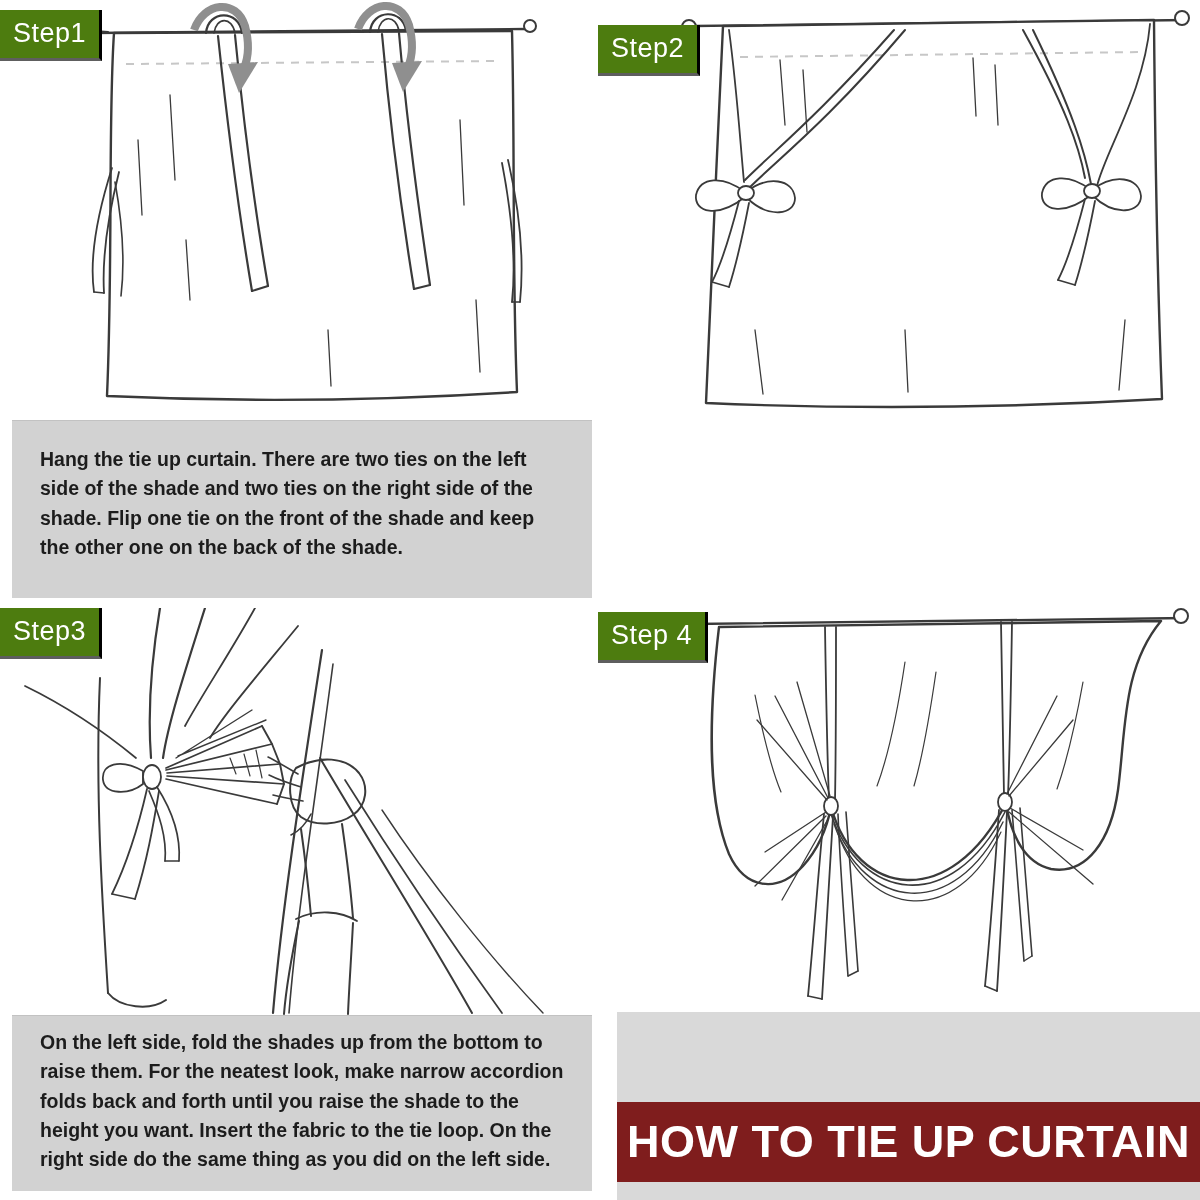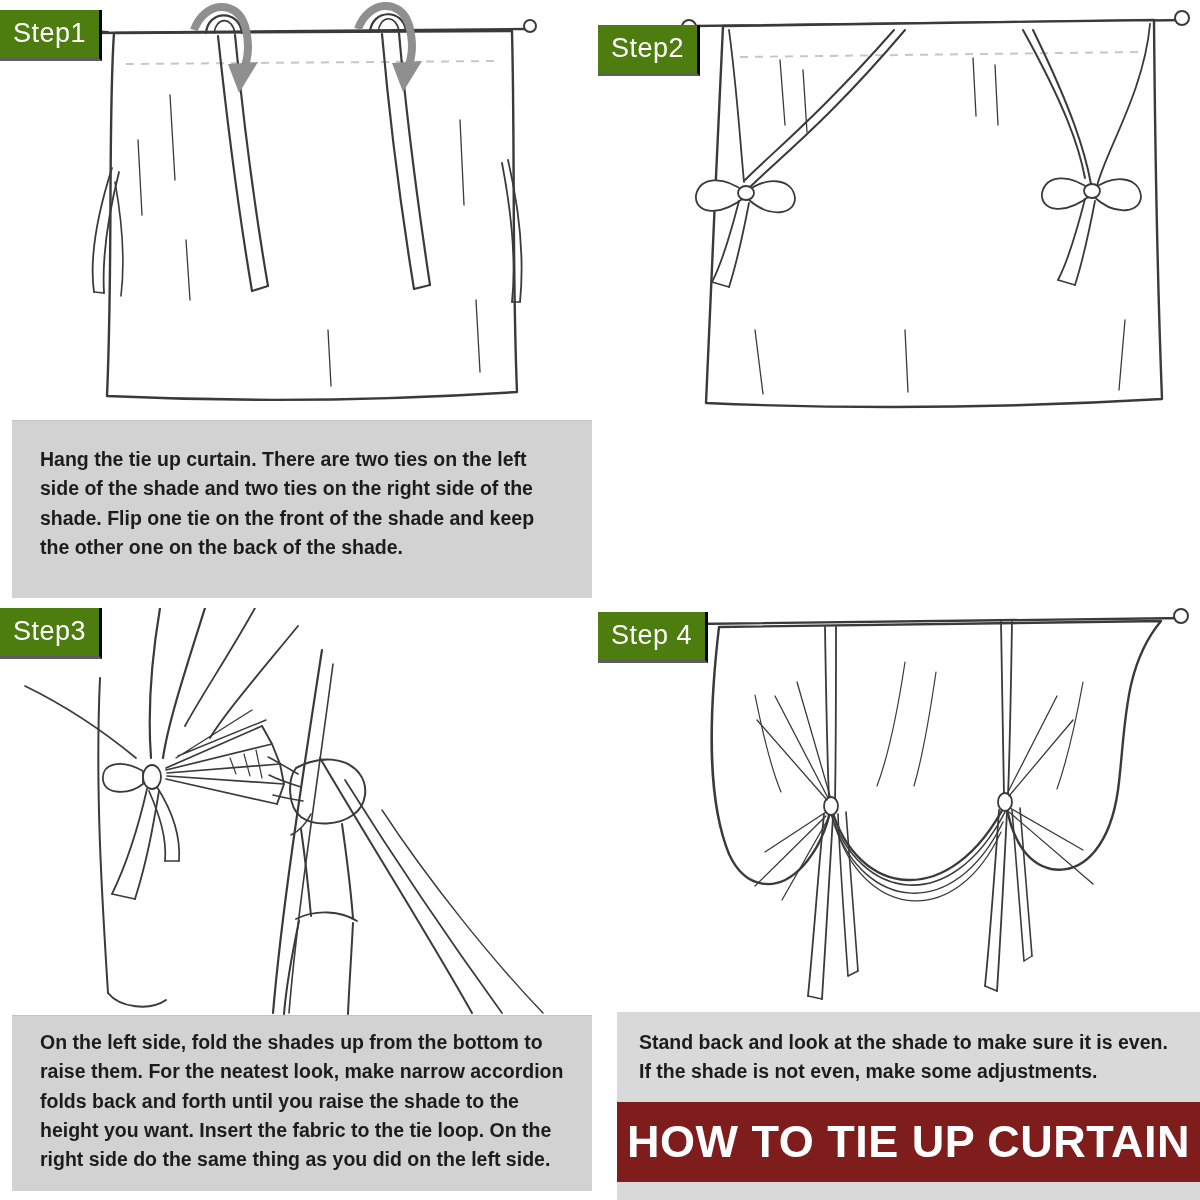--- a/index.html
+++ b/index.html
@@ -240,20 +240,17 @@
       <path class="ln" stroke-width="1.8" d="M394 210 C390 268 386 326 380 386"></path>
       <path class="ln" stroke-width="1.8" d="M402 212 C399 270 396 330 392 391"></path>
       <path class="ln" stroke-width="1.5" d="M380 386 L392 391"></path>
       <path class="ln" stroke-width="1.6" d="M407 210 C411 260 415 308 419 361"></path>
       <path class="ln" stroke-width="1.6" d="M415 208 C419 258 423 306 427 356"></path>
       <path class="ln" stroke-width="1.4" d="M419 361 L427 356"></path>
     </g>
   </svg>
 
   <div class="bottom-light"></div>
-  <div class="desc-box" style="left:617px;top:1012px;width:583px;height:90px;background:#d9d9d9;border-top:none;">
-    <p style="padding-top:16px;padding-left:22px;">Stand back and look at the shade to make sure it is even. If the shade is not even, make some adjustments.</p>
-  </div>
   <div class="title-bar">
     <span>HOW TO TIE UP CURTAIN</span>
   </div>
 
 </div>
 
 </body></html>

